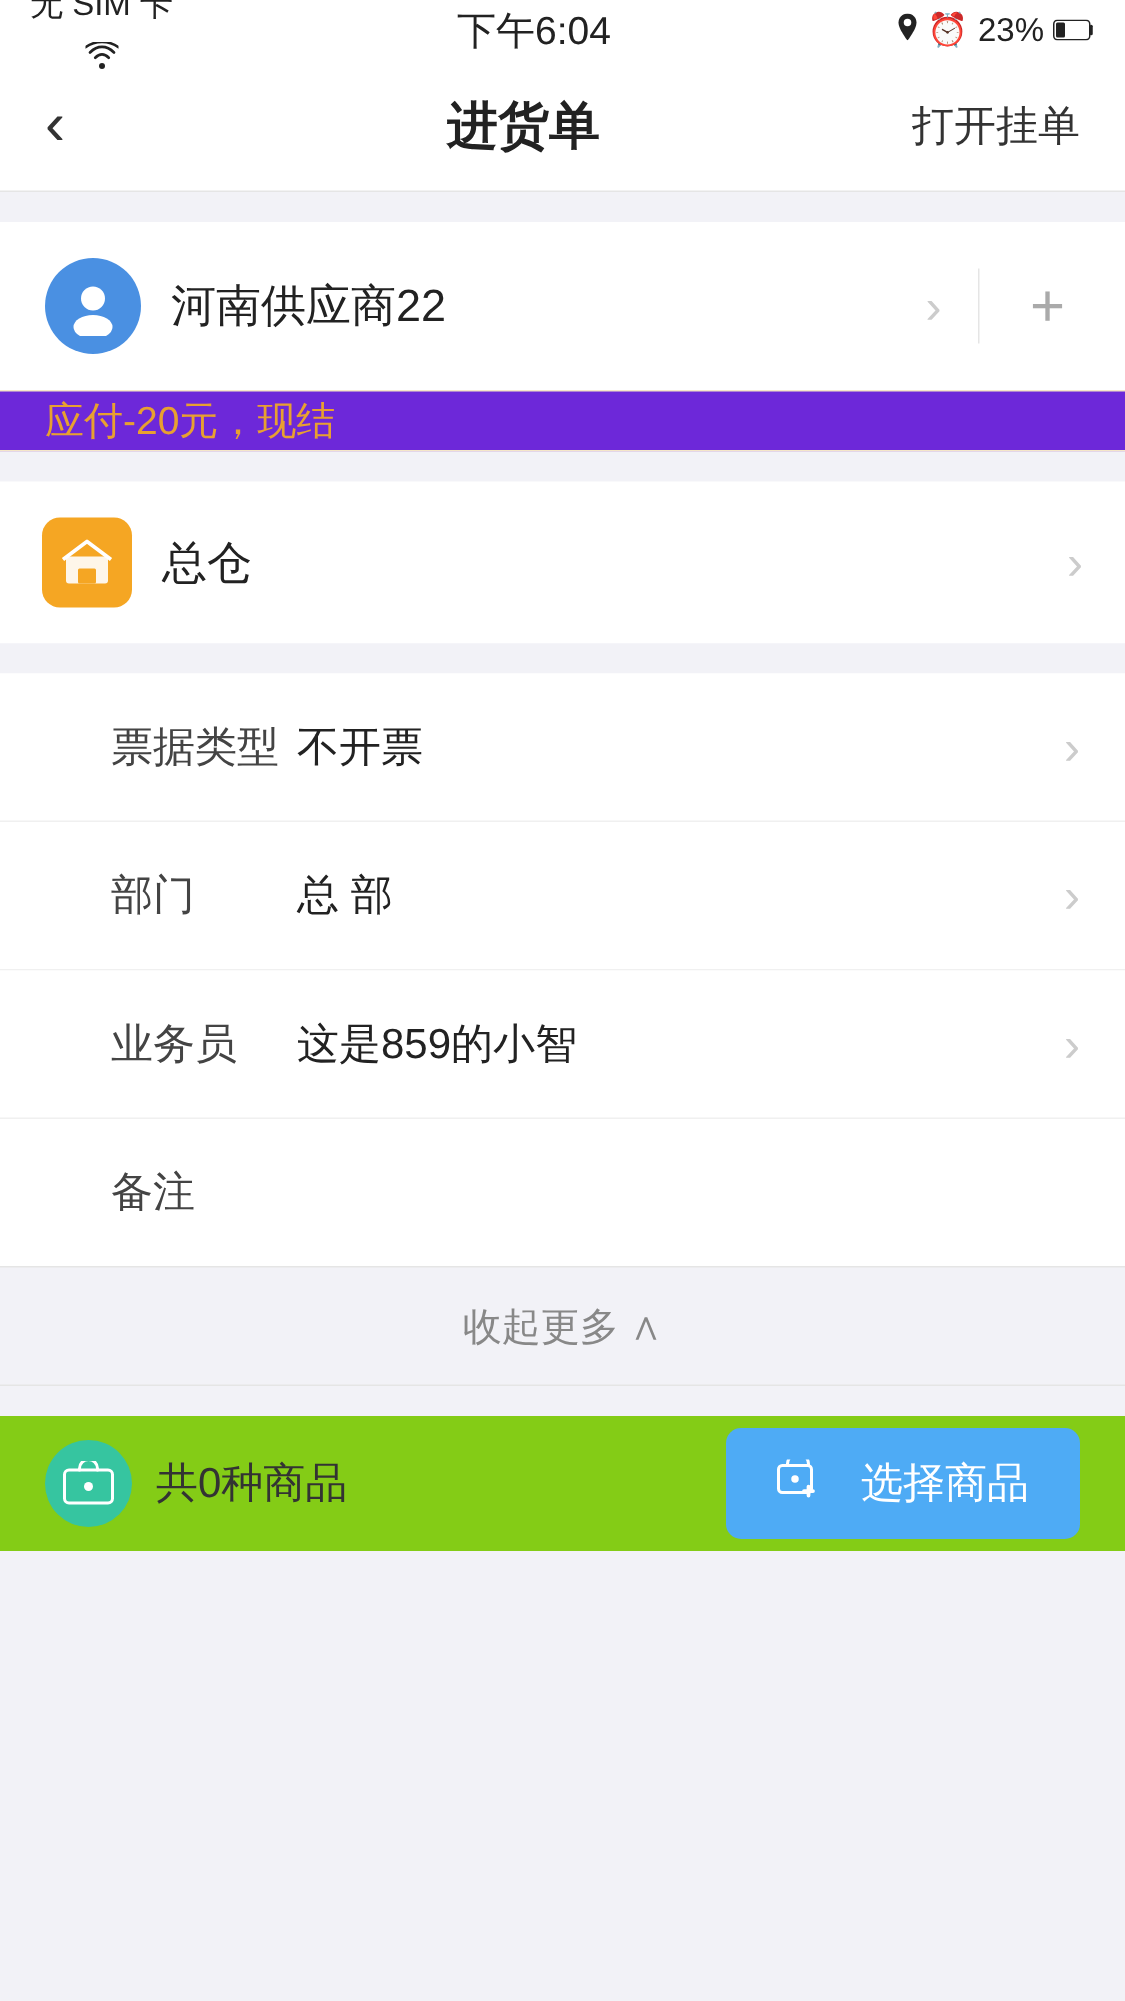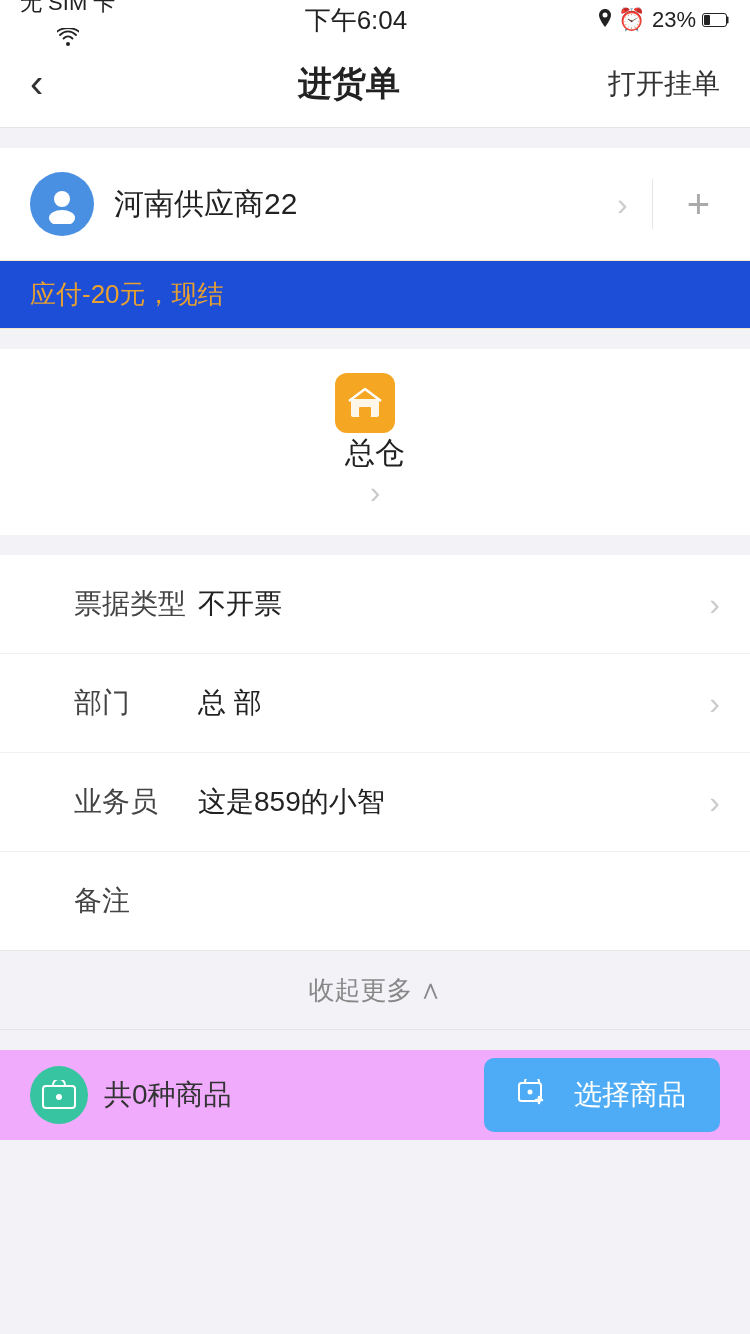--- a/index.html
+++ b/index.html
@@ -105,35 +105,34 @@
     }
     .add-btn {
       font-size: 40px;
       color: #aaa;
       cursor: pointer;
       padding: 0 10px;
     }
 
     
     .notice-bar {
-      background: #1d4ed8;
-      padding: 16px 30px;
+      background: #6d28d9;
+      padding: 2px 30px;
       font-size: 26px;
       color: #e8a030;
       border-top: 1px solid #f5e6c8;
       border-bottom: 1px solid #f5e6c8;
     }
 
     
     .warehouse-row {
       display: flex;
       align-items: center;
       padding: 24px 28px;
       background: #fff;
-      flex-direction: column;
     }
     .warehouse-icon {
       width: 60px;
       height: 60px;
       border-radius: 12px;
       background: #f5a623;
       display: flex;
       align-items: center;
       justify-content: center;
       margin-right: 20px;
@@ -188,21 +187,21 @@
       cursor: pointer;
       border-top: 1px solid #e5e5e5;
       border-bottom: 1px solid #e5e5e5;
     }
 
     
     .bottom-bar {
       display: flex;
       align-items: center;
       padding: 20px 30px;
-      background: #f0abfc;
+      background: #84cc16;
       height: 90px;
     }
     .product-icon {
       width: 58px;
       height: 58px;
       border-radius: 50%;
       background: #36c5a0;
       display: flex;
       align-items: center;
       justify-content: center;

